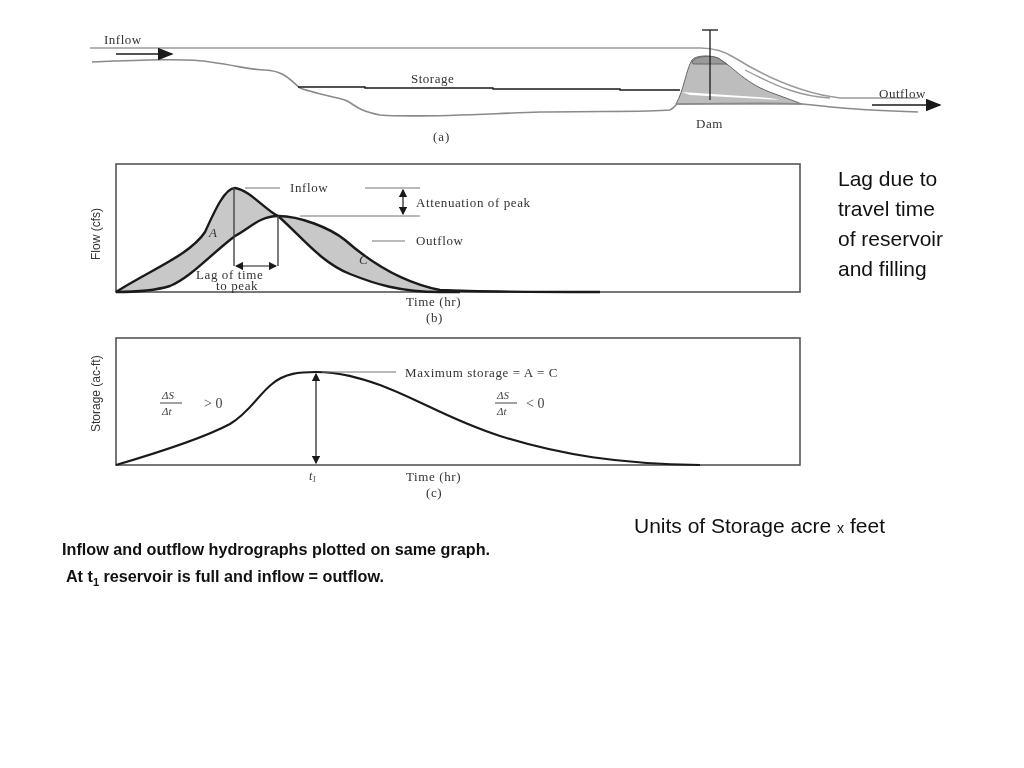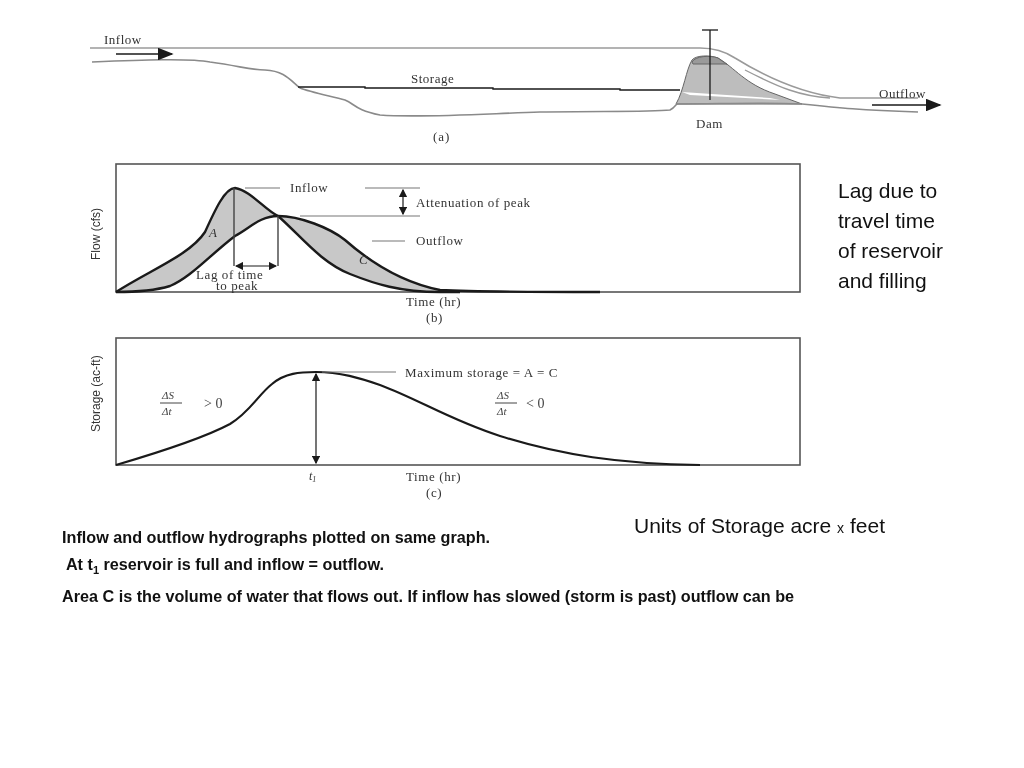--- a/index.html
+++ b/index.html
@@ -1,23 +1,23 @@
 <!DOCTYPE html>
 <html><head>
   <meta charset="utf-8">
   <style>
     html, body { margin:0; padding:0; background:#ffffff; }
     body { width:1024px; height:768px; position:relative; overflow:hidden; font-family:"Liberation Sans", sans-serif; }
     svg.fig { position:absolute; left:0; top:0; }
     .serif { font-family:"Liberation Serif", "DejaVu Serif", serif; }
     .side-note { position:absolute; font-family:"Liberation Sans", sans-serif; font-size:21px; line-height:30px; color:#111; }
-    .lag-note { left:838px; top:176px; width:180px; }
+    .lag-note { left:838px; top:164px; width:180px; }
     .units-note { left:634px; top:511px; white-space:nowrap;text-align:right; }
     .units-note .small-x { font-size:14px; }
-    .body-text { position:absolute; left:62px; top:524px; width:960px; font-family:"Liberation Sans", sans-serif; font-weight:bold; font-size:16.2px; line-height:26.5px; color:#111; }
+    .body-text { position:absolute; left:62px; top:536px; width:960px; font-family:"Liberation Sans", sans-serif; font-weight:bold; font-size:16.2px; line-height:26.5px; color:#111; }
     .body-text div { white-space:nowrap; }
     .body-text sub { font-size:11px; }
   </style>
 </head>
 <body>
 
 <svg class="fig" width="1024" height="520" viewBox="0 0 1024 520">
   <defs>
     <marker id="arrowHead" markerWidth="10" markerHeight="8" refX="9" refY="4" orient="auto">
       <path d="M0,0 L10,4 L0,8 Z" fill="#1a1a1a"></path>
@@ -126,14 +126,13 @@
   <div>travel time</div>
   <div>of reservoir</div>
   <div>and filling</div>
 </div>
 
 <div class="side-note units-note"><span>Units of Storage acre </span><span class="small-x">x</span><span> feet</span></div>
 
 <div class="body-text">
   <div>Inflow and outflow hydrographs plotted on same graph.</div>
   <div><span style="white-space:pre"> At t</span><sub>1</sub><span style="white-space:pre"> reservoir is full and inflow = outflow.</span></div>
-  <div>Area C is the volume of water that flows out. If inflow has slowed (storm is past) outflow can be</div>
 </div>
 
 </body></html>

